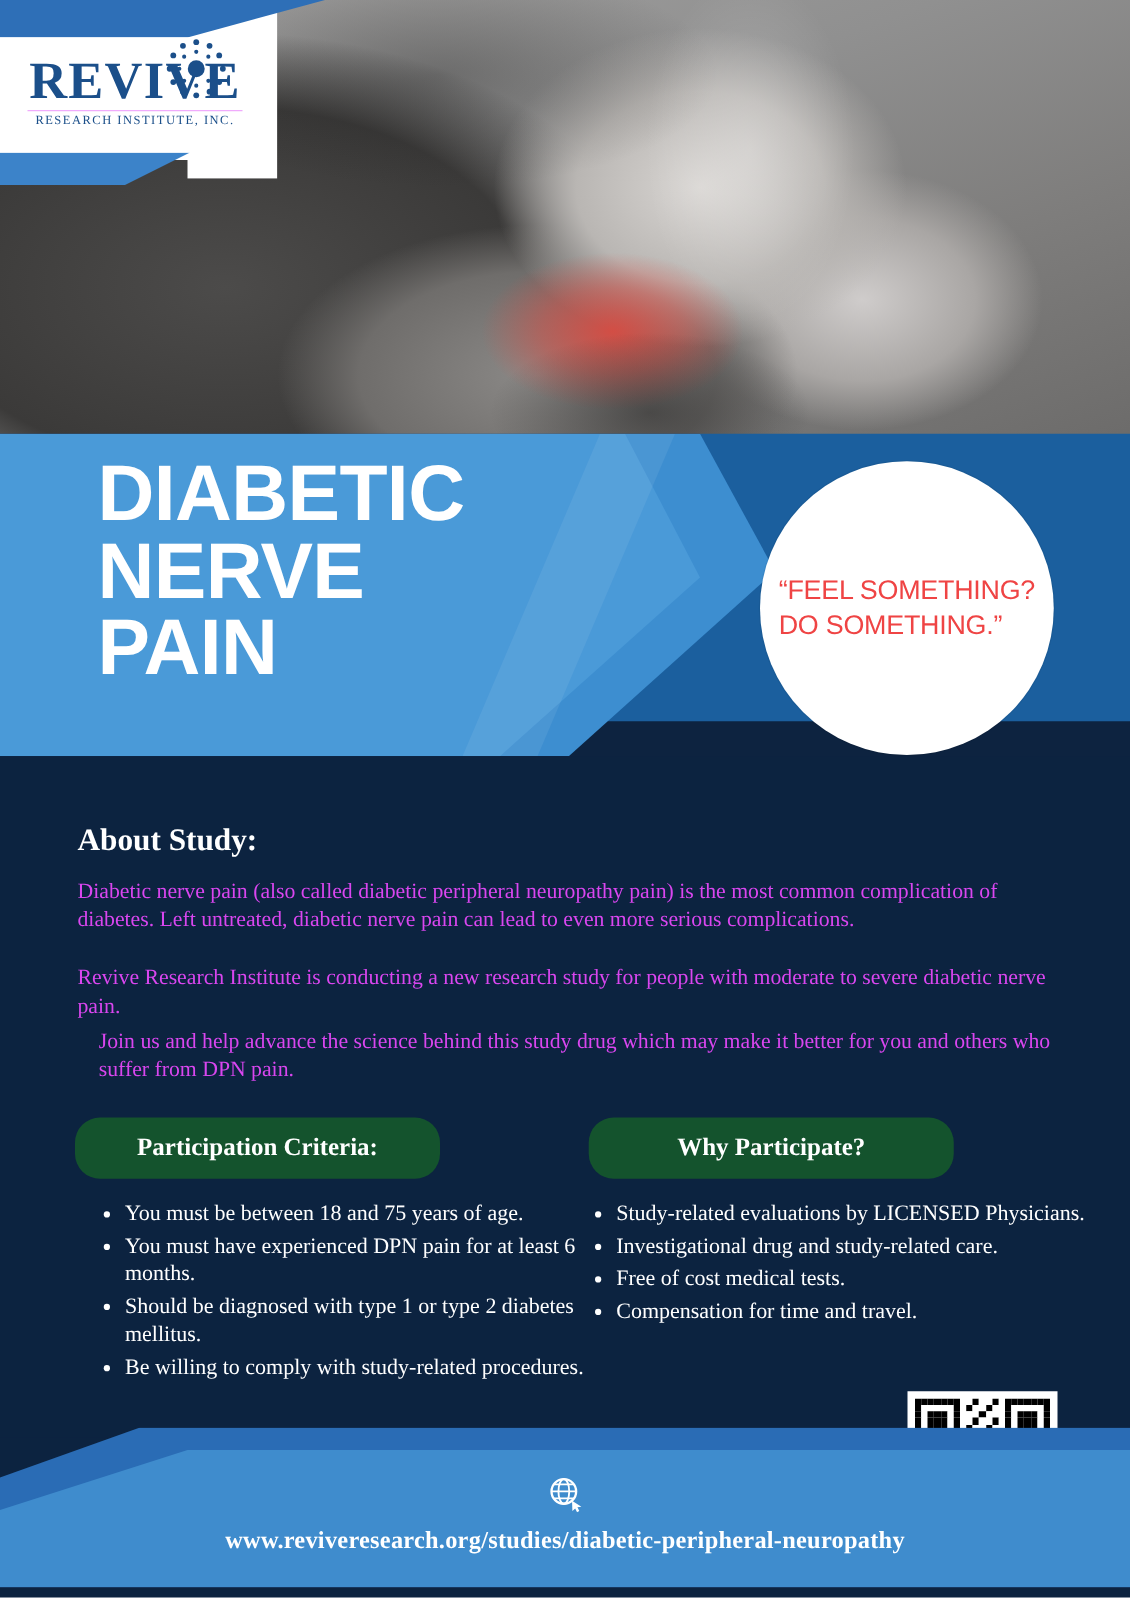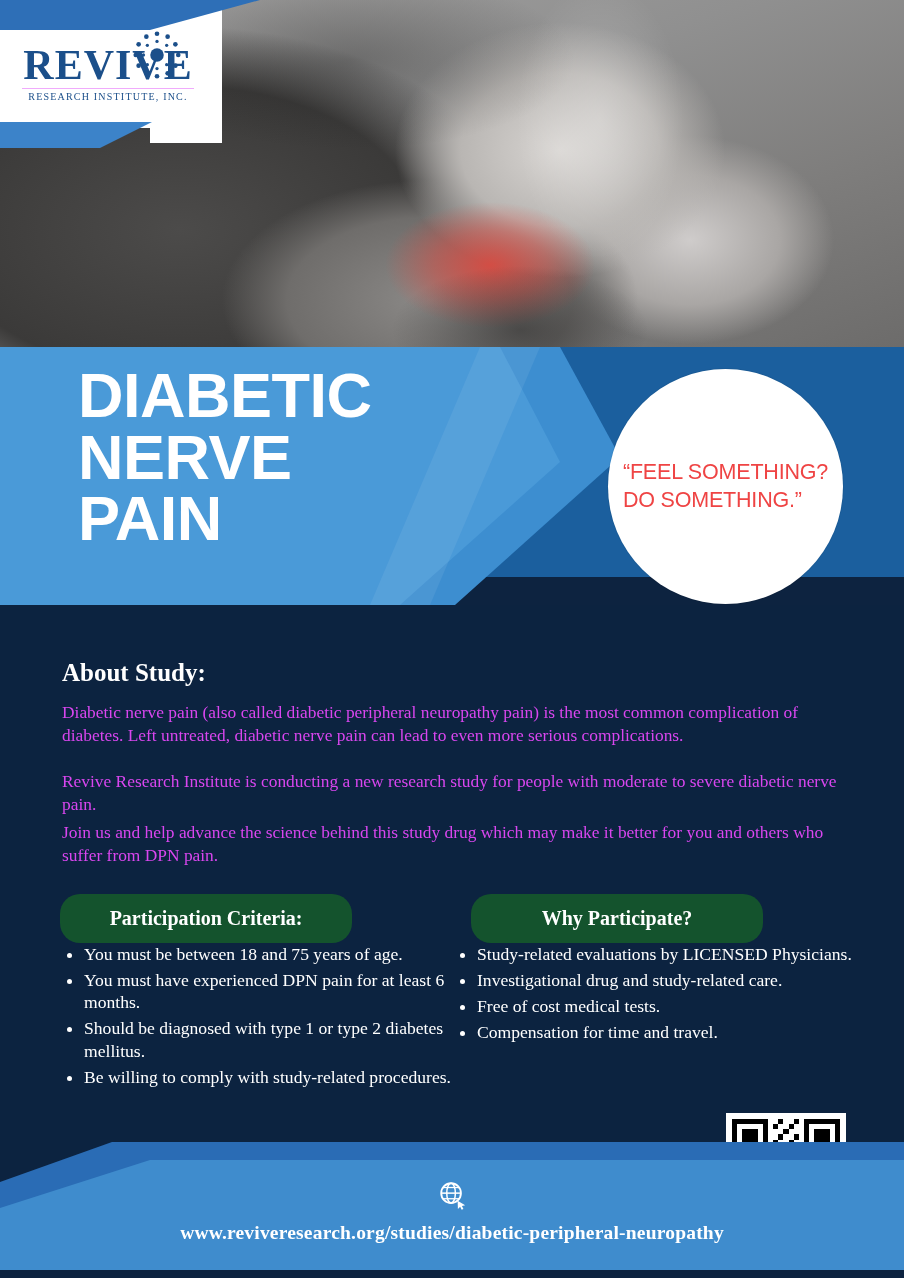--- a/index.html
+++ b/index.html
@@ -197,21 +197,21 @@
     position: absolute;
     left: 62px;
     width: 784px;
     color: #d946ef;
     font-family: "Liberation Serif", serif;
     font-size: 17.4px;
     line-height: 1.32;
   }
   .p1 { top: 96px; }
   .p2 { top: 165px; }
-  .p3 { top: 216px; }
+  .p3 { top: 216px; margin-left: 17px; }
 
   .pill {
     position: absolute;
     height: 49px;
     border-radius: 20px;
     background: #14532d;
     color: #ffffff;
     font-family: "Liberation Serif", serif;
     font-weight: 700;
     font-size: 20px;
@@ -221,21 +221,21 @@
   }
   .pill-left  { left: 60px;  top: 289px; width: 292px; }
   .pill-right { left: 471px; top: 289px; width: 292px; text-align: right; }
 
   .bullets {
     position: absolute;
     color: #ffffff;
     font-family: "Liberation Serif", serif;
     font-size: 17.6px;
     line-height: 1.26;
-    margin: 0;
+    margin: 16px;
     padding-left: 22px;
   }
   .bullets li { margin-bottom: 4px; }
   .bl-left  { left: 62px;  top: 338px; width: 380px; }
   .bl-right { left: 455px; top: 338px; width: 400px; }
 
   .qr {
     position: absolute;
     left: 726px; top: 508px;
     width: 120px; height: 120px;

